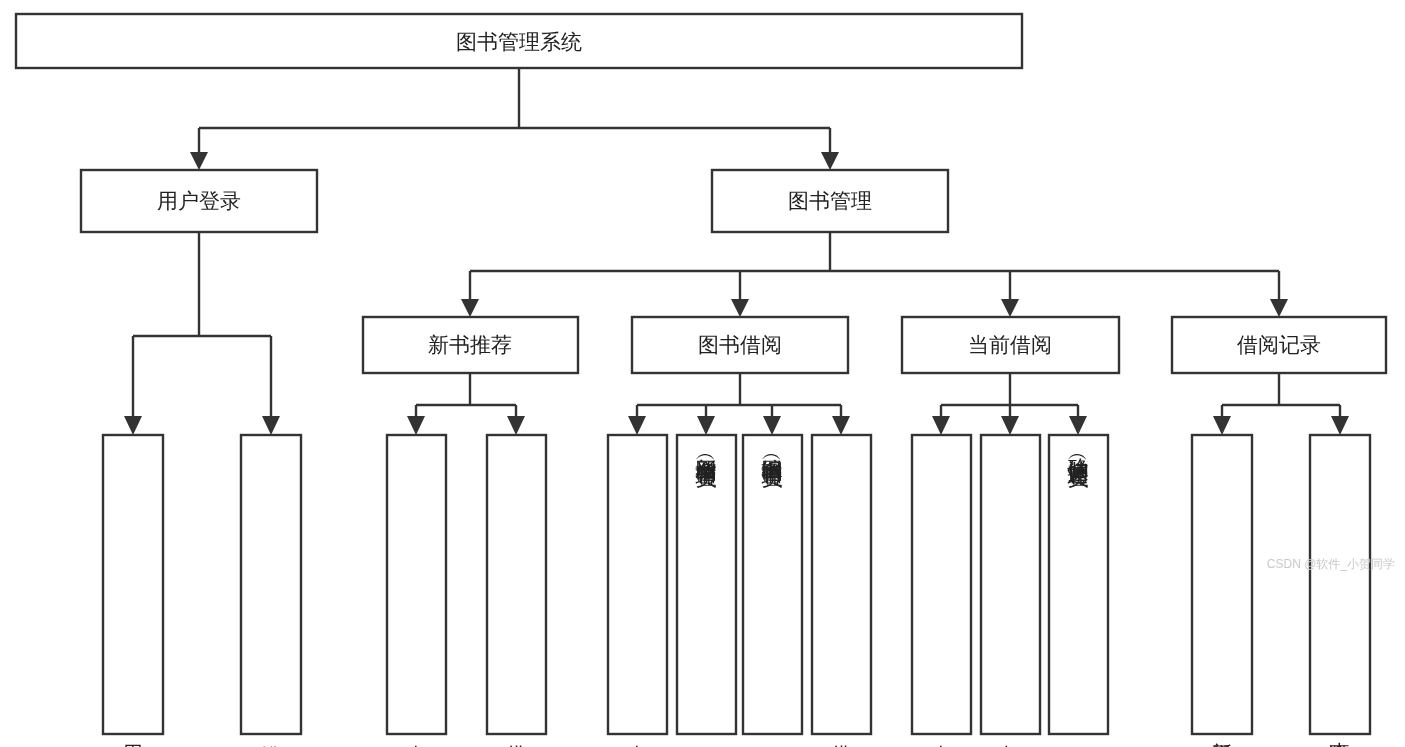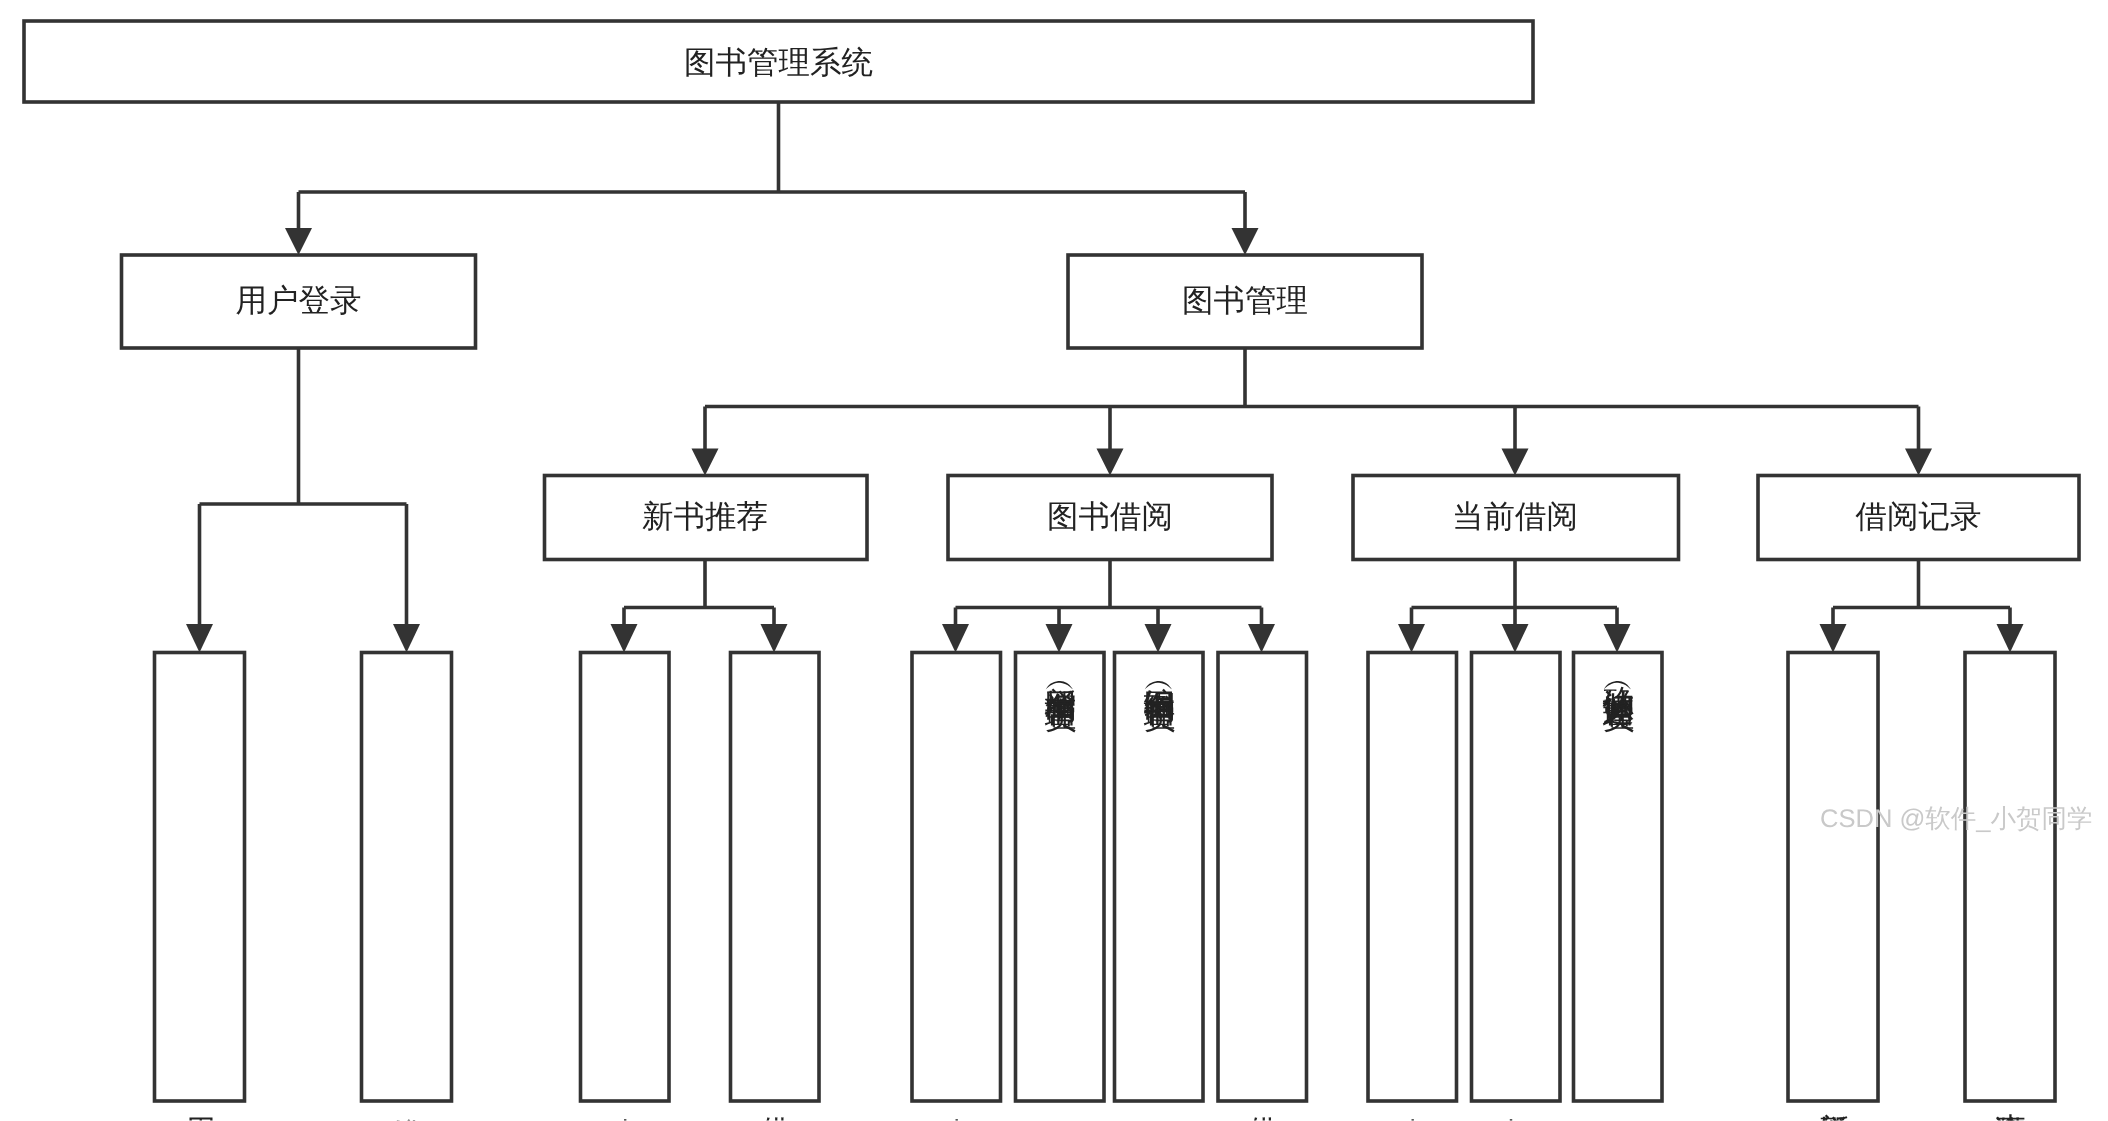--- a/index.html
+++ b/index.html
@@ -63,23 +63,23 @@
     stroke: #333333;
     stroke-width: 2.4;
   }
   .arrow-head {
     fill: #333333;
     stroke: none;
   }
   #watermark {
     position: absolute;
     right: 10px;
-    bottom: 20px;
-    font-family: "Liberation Sans", "DejaVu Sans", sans-serif;
-    font-size: 17px;
+    bottom: 4px;
+    font-family: "Liberation Sans", "DejaVu Sans", sans-serif;
+    font-size: 12px;
     color: #c9c9c9;
     white-space: nowrap;
     user-select: none;
   }
 </style>
 </head>
 <body>
 
 <div id="diagram-root">
 

